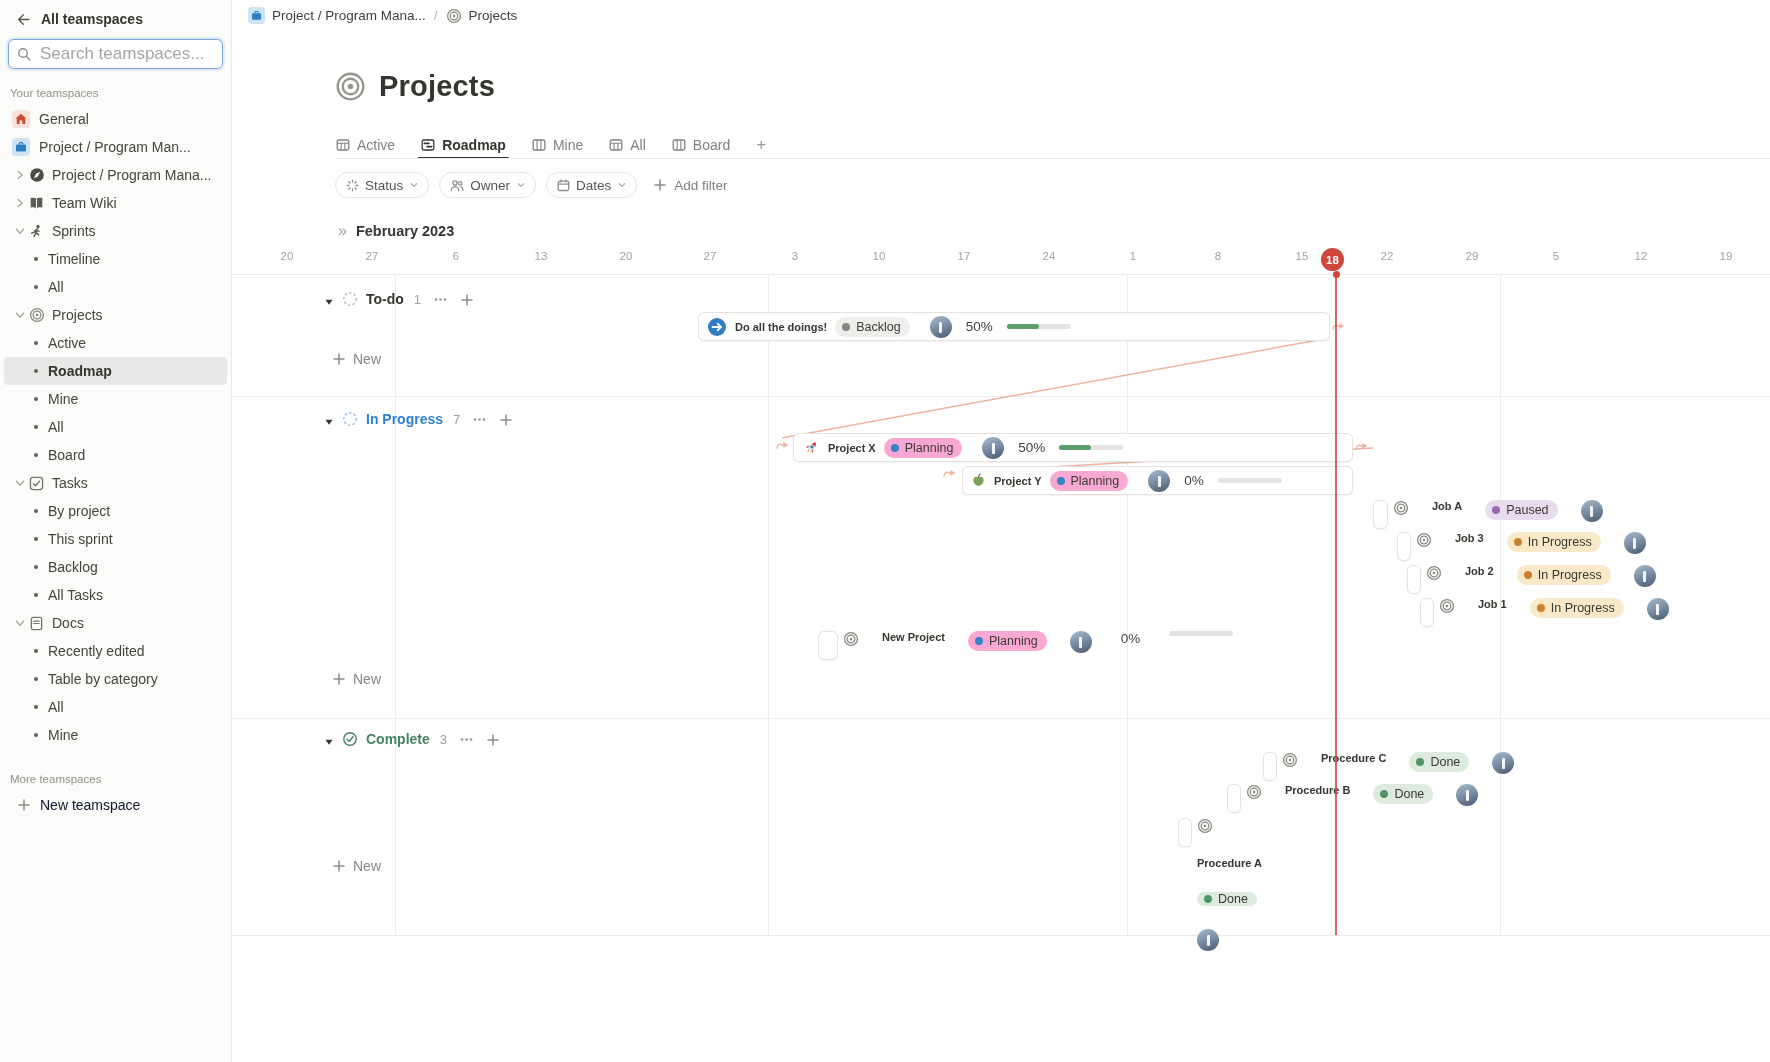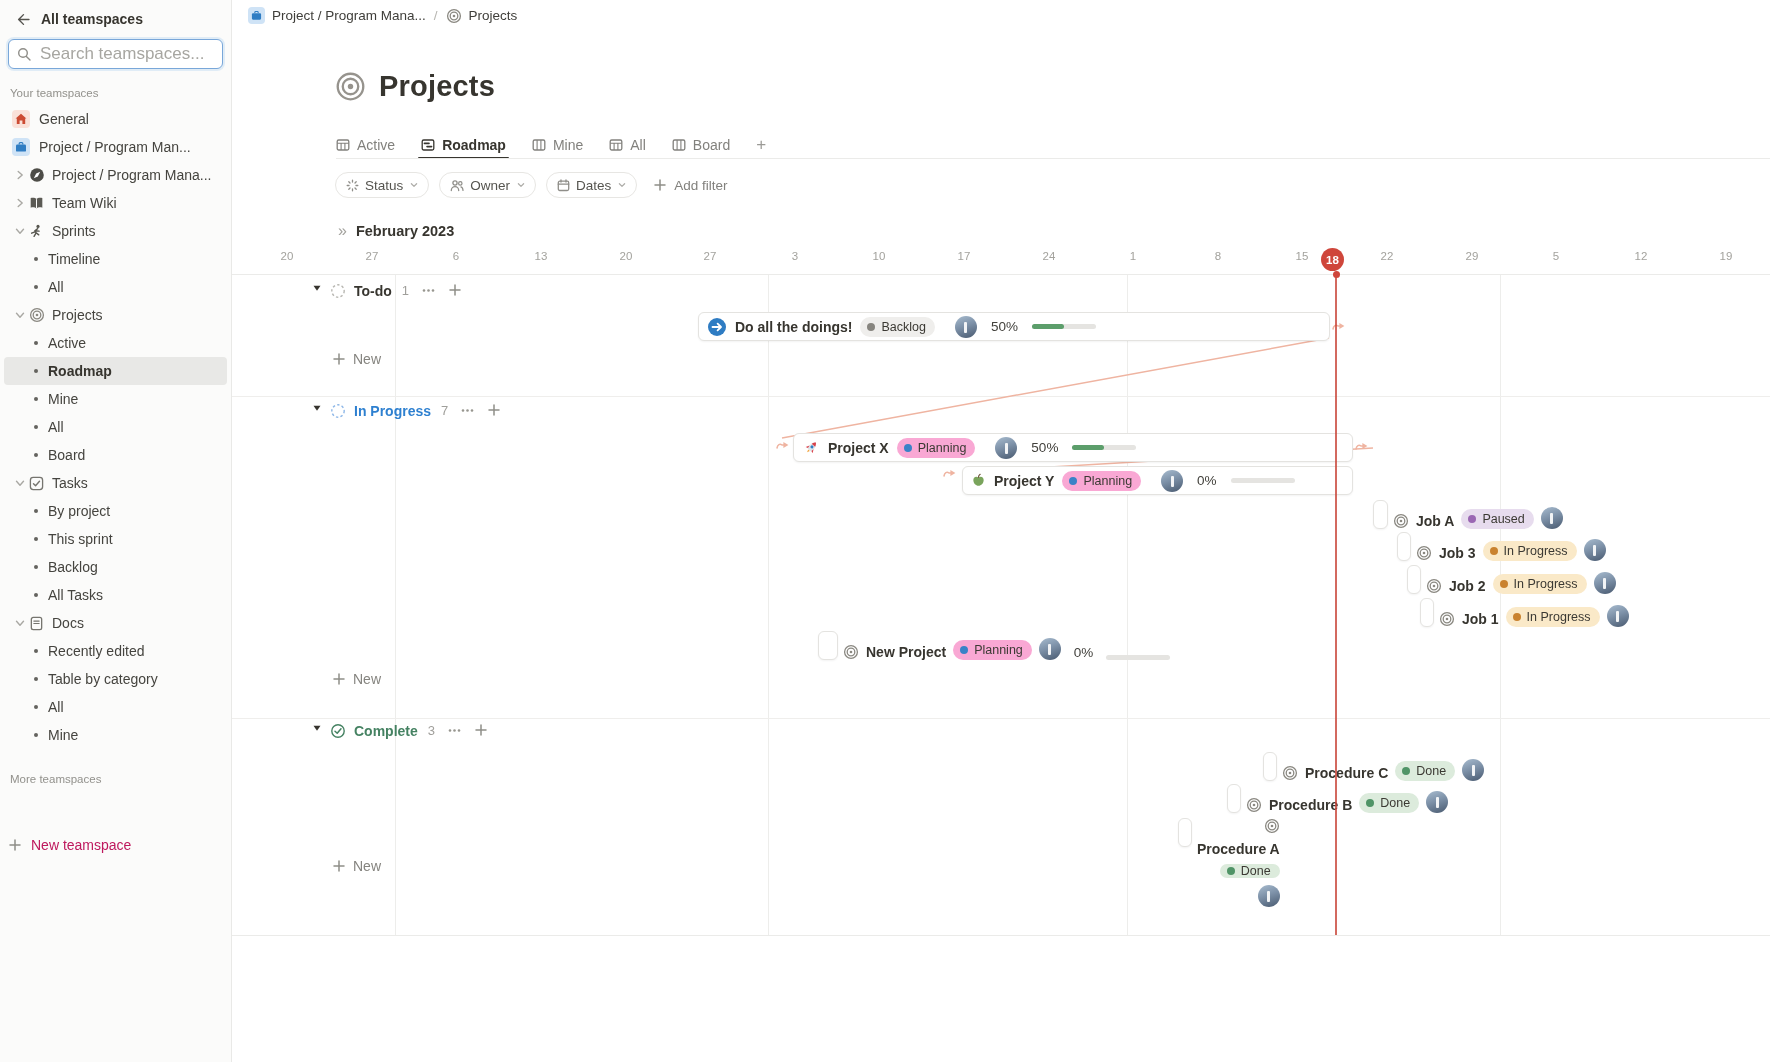--- a/index.html
+++ b/index.html
@@ -25,22 +25,22 @@
   .side-item .chev{width:16px;display:flex;justify-content:center;flex:none;}
   .side-item .tile{width:18px;height:18px;border-radius:4px;display:flex;align-items:center;
     justify-content:center;margin-right:9px;flex:none;}
   .tile-red{background:#fae1d9;}
   .tile-blue{background:#cfe3f6;}
   .side-item .gicon{width:17px;display:flex;justify-content:center;margin-right:7px;flex:none;}
   .side-item .bullet{width:4px;height:4px;border-radius:2px;background:#64635e;
     margin:0 10px 0 8px;flex:none;}
   .side-item .sp{width:14px;flex:none;}
   .sb-more{margin-top:16px;}
-  .sb-new{display:flex;align-items:center;gap:9px;height:28px;padding-left:8px;
-    font-size:14px;font-weight:500;color:#be185d;cursor:pointer;margin-top:40px;}
+  .sb-new{display:flex;align-items:center;gap:9px;height:28px;padding-left:17px;
+    font-size:14px;font-weight:500;color:#0f172a;cursor:pointer;}
 
   
   .main{position:absolute;left:232px;top:0;width:1538px;height:1062px;background:#fff;}
   .breadcrumb{position:absolute;left:16px;top:7px;display:flex;align-items:center;gap:8px;
     font-size:13.5px;color:#3f3e3a;}
   .breadcrumb .tile{width:17px;height:17px;border-radius:4px;background:#cfe3f6;
     display:flex;align-items:center;justify-content:center;}
   .breadcrumb .sep{color:#b7b6b1;}
   .crumb{cursor:pointer;display:flex;align-items:center;gap:7px;}
 
@@ -74,37 +74,37 @@
   .grid-bottom{position:absolute;left:0;width:1538px;top:935px;height:1px;background:#ebebe9;}
   .vline{position:absolute;top:275px;height:660px;width:1px;background:#ededeb;}
   .hline{position:absolute;left:0;width:1538px;height:1px;background:#efeeec;}
   .today-line{position:absolute;width:2px;top:277px;height:658px;background:rgba(200,68,55,.8);}
   .today-dot{position:absolute;width:7px;height:7px;border-radius:4px;background:#cf463b;top:271px;}
   .today-badge{position:absolute;top:248px;width:23px;height:23px;border-radius:12px;
     background:#cf463b;color:#fff;font-size:11.5px;font-weight:700;display:flex;
     align-items:center;justify-content:center;}
   .deps{position:absolute;left:0;top:0;}
 
-  .grp{position:absolute;left:80px;height:24px;display:flex;align-items:flex-start;gap:8px;}
+  .grp{position:absolute;left:92px;height:24px;display:flex;align-items:flex-end;gap:8px;}
   .grp .tri{display:flex;cursor:pointer;}
   .grp .glbl{font-size:14px;font-weight:600;}
   .grp.todo .glbl{color:#37352f;}
   .grp.inprogress .glbl{color:#2e80d0;}
   .grp.complete .glbl{color:#458262;}
   .grp .cnt{font-size:13px;color:#a09f9b;margin-left:2px;}
   .grp .gbtn{display:flex;cursor:pointer;margin-left:4px;}
 
   .new-row{position:absolute;left:100px;height:22px;display:flex;align-items:center;gap:7px;
     font-size:14px;color:#85847f;cursor:pointer;}
 
   .bar{position:absolute;height:29px;background:#fff;border:1px solid #e4e3e0;border-radius:6px;
     box-shadow:0 1px 2px rgba(15,15,15,.05);cursor:pointer;}
   .bar.card{display:flex;align-items:center;padding-left:8px;gap:8px;overflow:hidden;}
-  .bar-label{position:absolute;height:29px;display:flex;align-items:flex-end;gap:7px;cursor:pointer;}
-  .btitle{font-size:14px;font-weight:600;color:#37352f;white-space:nowrap;}
+  .bar-label{position:absolute;height:29px;display:flex;align-items:flex-start;gap:23px;cursor:pointer;}
+  .btitle{font-size:11px;font-weight:600;color:#37352f;white-space:nowrap;}
   .pill{height:20px;border-radius:11px;padding:0 9px 0 7px;display:flex;align-items:center;gap:6px;
     font-size:12.5px;color:#3b3933;white-space:nowrap;}
   .pill .dot{width:8px;height:8px;border-radius:4px;flex:none;}
   .pill-backlog{background:#efeeec;}  .pill-backlog .dot{background:#87857f;}
   .pill-planning{background:#f9a8d4;} .pill-planning .dot{background:#3a82c7;}
   .pill-paused{background:#e7dcee;}   .pill-paused .dot{background:#9a67b3;}
   .pill-inprogress{background:#fae9c8;} .pill-inprogress .dot{background:#c9822f;}
   .pill-done{background:#dcebdc;}     .pill-done .dot{background:#509467;}
   .avatar{width:22px;height:22px;border-radius:11px;flex:none;position:relative;overflow:hidden;
     background:linear-gradient(160deg,#a8bccf 0%,#7d91a8 45%,#48596f 100%);}

